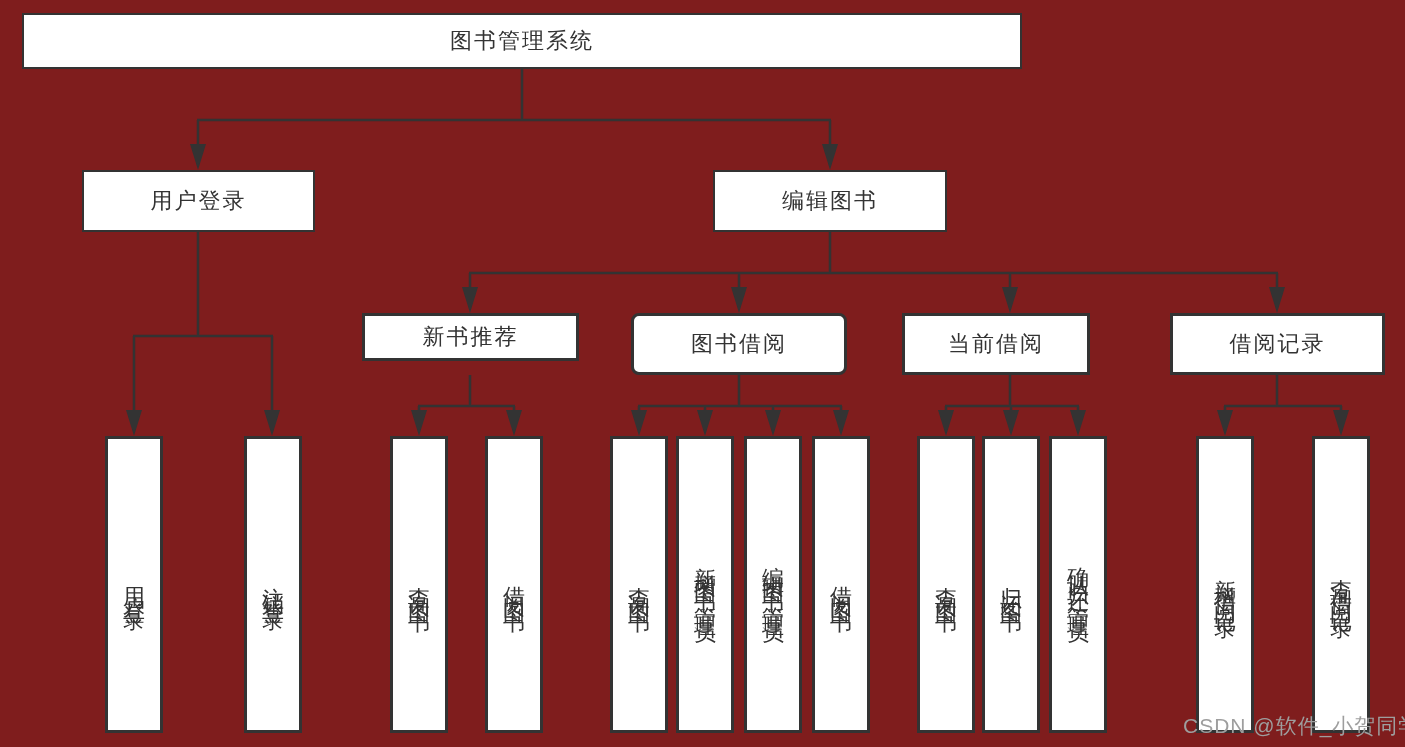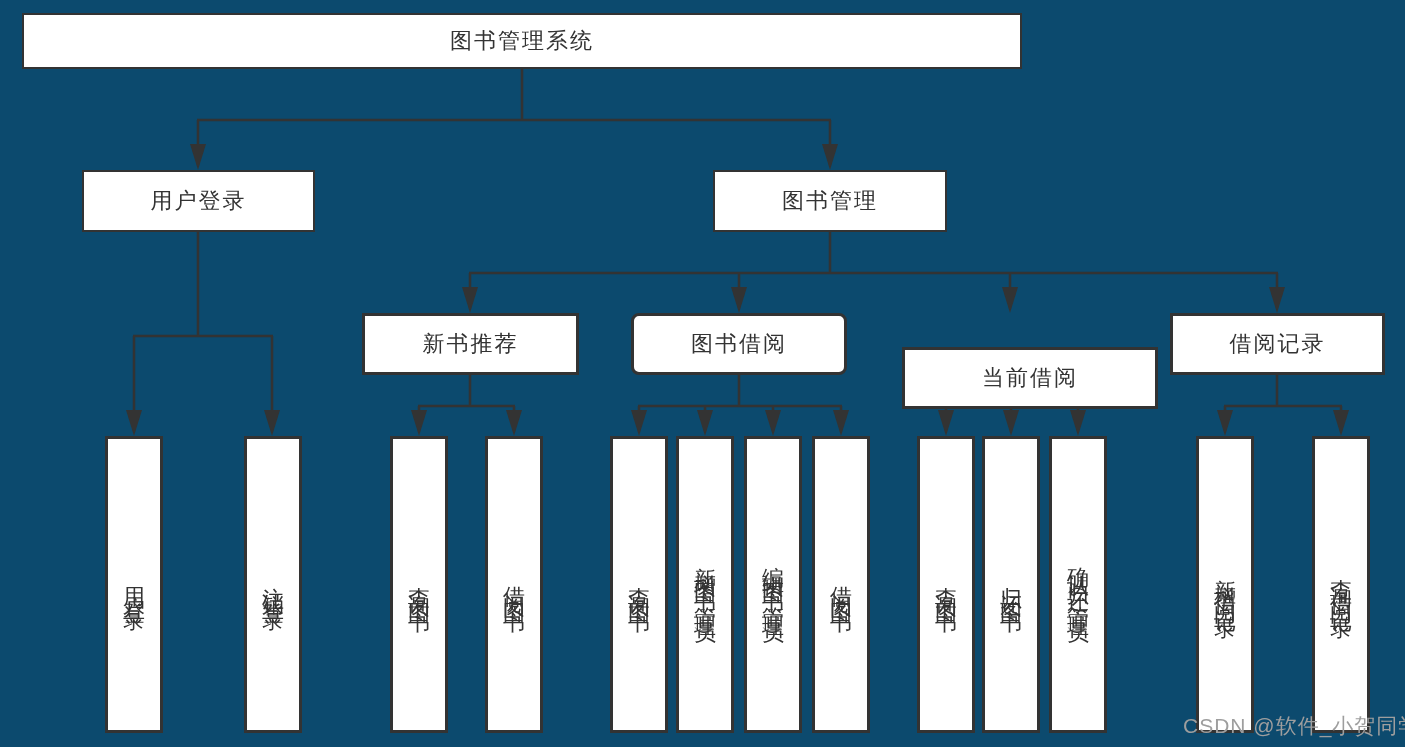--- a/index.html
+++ b/index.html
@@ -1,20 +1,20 @@
 <!DOCTYPE html>
 <html><head>
 <meta charset="utf-8">
 <style>
   html, body { margin: 0; padding: 0; background: #ffffff; }
   .canvas {
     position: relative;
     width: 1405px;
     height: 747px;
-    background: #0c4a6e;
+    background: #7f1d1d;
     font-family: "Liberation Sans", sans-serif;
     color: #333333;
     overflow: hidden;
   }
   svg.connectors {
     position: absolute;
     left: 0; top: 0;
     width: 1405px; height: 747px;
     z-index: 0;
   }
@@ -94,30 +94,30 @@
   </svg>
 
   <div class="node root" style="left:22px; top:13px; width:1000px; height:56px;">
     <span>图书管理系统</span>
   </div>
 
   <div class="node l2" style="left:82px; top:170px; width:233px; height:62px;">
     <span>用户登录</span>
   </div>
   <div class="node l2" style="left:713px; top:170px; width:234px; height:62px;">
-    <span>图书管理</span>
+    <span>编辑图书</span>
   </div>
 
-  <div class="node l3" style="left:362px; top:313px; width:217px; height:62px;">
+  <div class="node l3" style="left:362px; top:313px; width:217px; height:48px;">
     <span>新书推荐</span>
   </div>
   <div class="node l3" style="left:631px; top:313px; width:216px; height:62px;border-radius:8px;">
     <span>图书借阅</span>
   </div>
-  <div class="node l3" style="left:902px; top:313px; width:256px; height:62px;margin-top:34px;">
+  <div class="node l3" style="left:902px; top:313px; width:188px; height:62px;">
     <span>当前借阅</span>
   </div>
   <div class="node l3" style="left:1170px; top:313px; width:215px; height:62px;">
     <span>借阅记录</span>
   </div>
 
   <div class="node leaf" style="left:105px; top:436px; width:58px; height:297px;">
     <span class="vtext">用户登录</span>
   </div>
   <div class="node leaf" style="left:244px; top:436px; width:58px; height:297px;">

